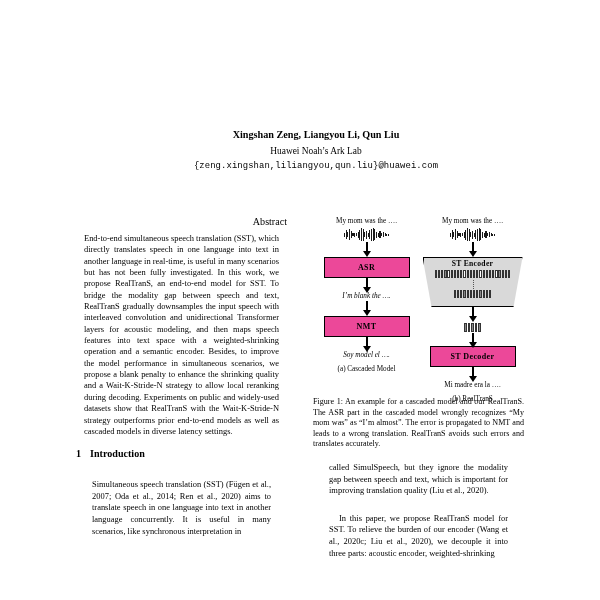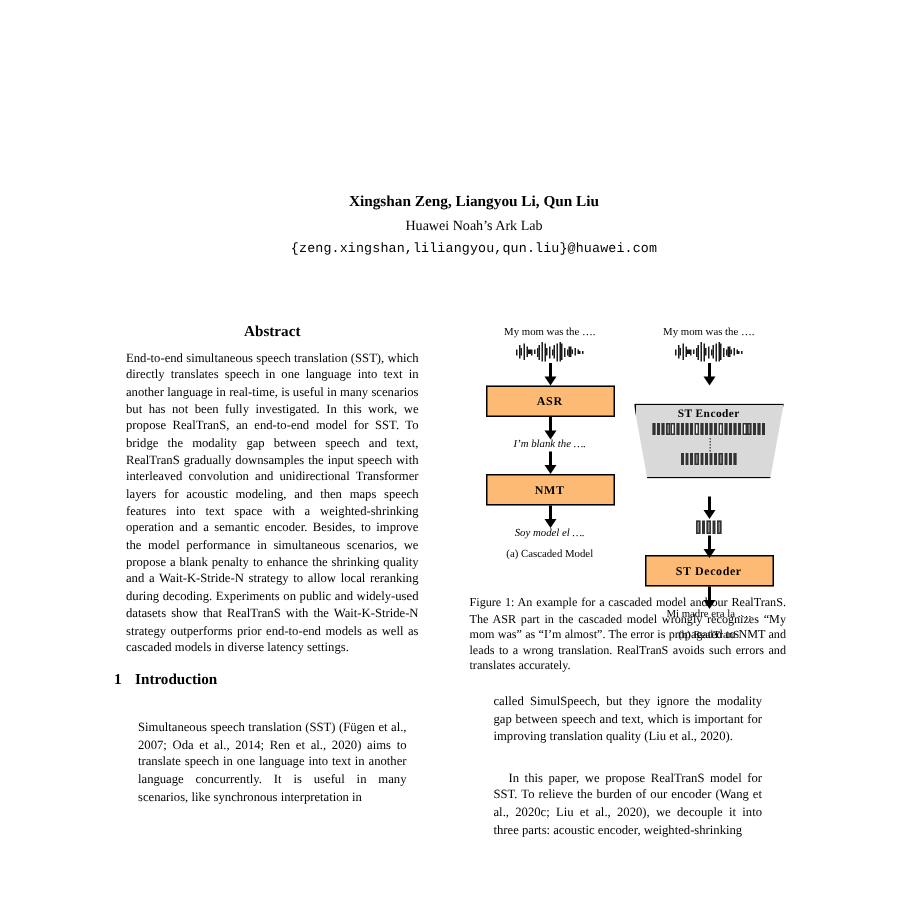--- a/index.html
+++ b/index.html
@@ -69,22 +69,22 @@
   }
   .col-right {
     position: absolute;
     left: 313px;
     top: 216px;
     width: 211px;
   }
 
   .section-head {
     font-size: 10.1px;
-    font-weight: bold;
-    text-align: center;
+    font-weight: normal;
+    text-align: right;
     margin: 0 0 6px 0;
   }
   .section-head-left {
     font-size: 10.1px;
     font-weight: bold;
     text-align: left;
     margin: 0 0 4px 0;
   }
   .abstract-body {
     font-size: 8.45px;
@@ -172,35 +172,35 @@
     border-right: 4px solid transparent;
     border-top: 6px solid #000;
   }
   .arrow.short { height: 13px; }
 
   .proc-box {
     margin: 0 auto;
     width: 86px;
     height: 21px;
     border: 1.6px solid #000;
-    background: #fdba74;
+    background: #ec4899;
     display: flex;
     align-items: center;
     justify-content: center;
     font-size: 8px;
     font-weight: bold;
     letter-spacing: 0.4px;
     box-sizing: border-box;
   }
 
   .encoder-wrap {
     position: relative;
     width: 100px;
     height: 50px;
-    margin: 12px auto;
+    margin: 0 auto;
   }
   .trapezoid {
     position: absolute;
     inset: 0;
     background: #d9d9d9;
     border: 1.6px solid #000;
     box-sizing: border-box;
     clip-path: polygon(9% 0, 91% 0, 100% 100%, 0% 100%);
     transform: scaleY(-1);
   }

